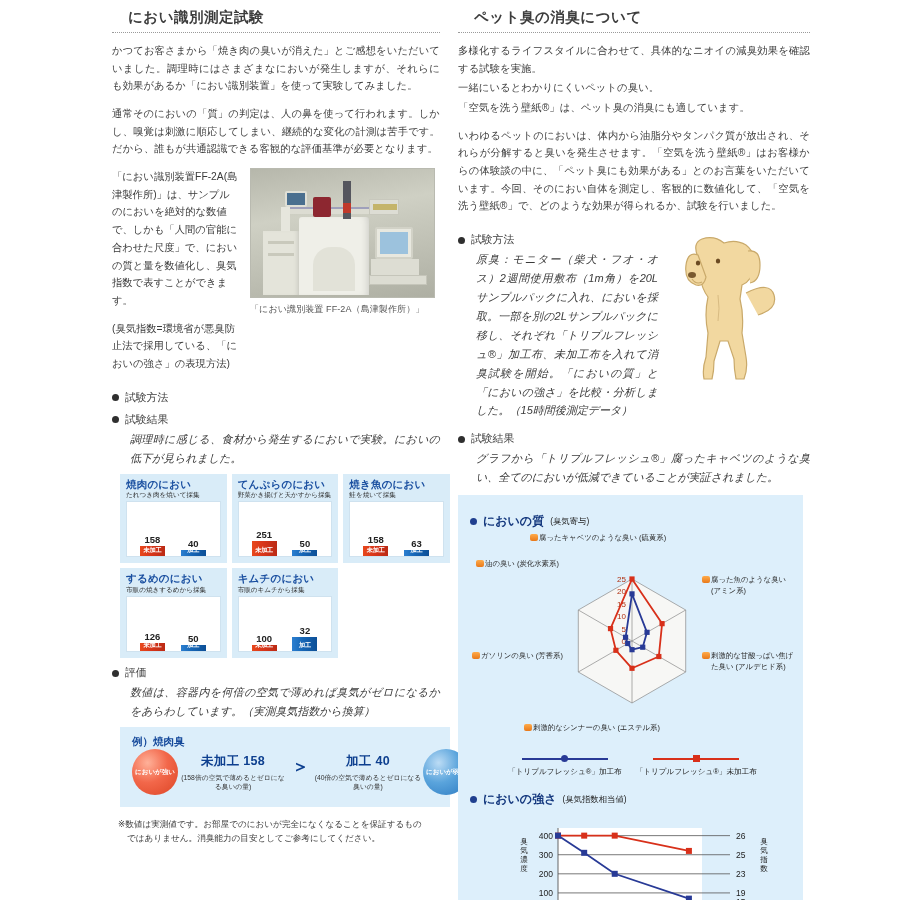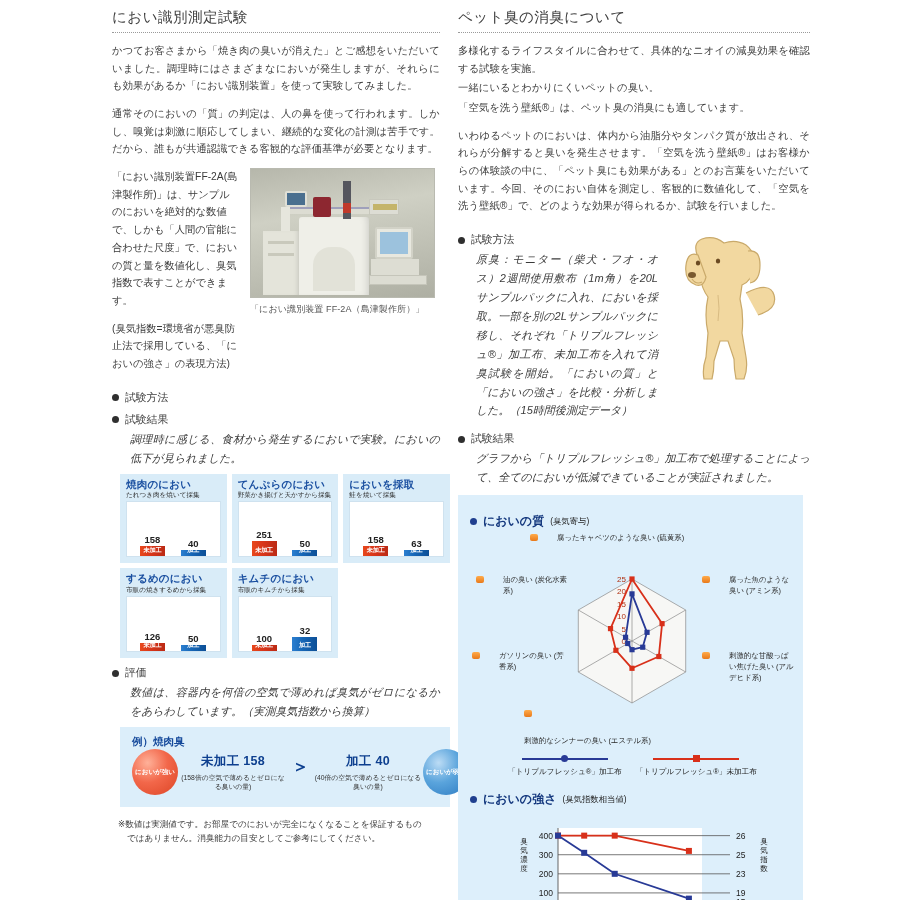--- a/index.html
+++ b/index.html
@@ -19,23 +19,23 @@
   }
   .col {
     position: relative;
     padding-top: 8px;
   }
   .col-left { width: 450px; padding-left: 112px; padding-right: 10px; }
   .col-right { width: 450px; padding-left: 8px; padding-right: 90px; }
 
   h2.sec-title {
     font-size: 14.5px;
-    font-weight: normal;
+    font-weight: bold;
     color: #3d3d3d;
-    margin: 0 0 5px 0;
+    margin: 0 0 5px 16px;
     letter-spacing: 0.5px;
     line-height: 1.3;
   }
   .dotted-rule {
     border-top: 1px dotted #9a9a9a;
     height: 0;
     margin: 0 0 9px 0;
   }
   p.body {
     font-size: 10.3px;
@@ -196,21 +196,21 @@
   
   .chart-panel {
     background: #ddeffb;
     margin-top: 8px;
     padding: 10px 8px 12px 12px;
     width: 345px;
   }
   .radar-area { position: relative; width: 325px; height: 215px; margin: 0 auto; }
   .axis-label {
     position: absolute; font-size: 7.4px; color: #2a2a2a; line-height: 1.45;
-    display: flex; gap: 19px; align-items: flex-start;
+    display: flex; gap: 1px; align-items: flex-start;
   }
   .axis-label .sq {
     width: 8px; height: 7px; flex: none; margin-top: 1px;
     background: linear-gradient(180deg,#ffab4a,#e8791a);
     border-radius: 2px;
   }
   .legend-row {
     display: flex; justify-content: center; gap: 14px;
     margin-top: 4px; align-items: center;
   }
@@ -306,21 +306,21 @@
               <div class="tag">未加工</div>
             </div>
             <div class="bar blue" style="height:6px">
               <div class="col-fill" style="height:100%"></div>
               <div class="val">50</div>
               <div class="tag">加工</div>
             </div>
           </div>
         </div>
         <div class="bar-card">
-          <div class="bc-title">においを採取</div>
+          <div class="bc-title">焼き魚のにおい</div>
           <div class="bc-sub">鮭を焼いて採集</div>
           <div class="bc-plot">
             <div class="bar red" style="height:9.93142857142857px">
               <div class="col-fill" style="height:100%"></div>
               <div class="val">158</div>
               <div class="tag">未加工</div>
             </div>
             <div class="bar blue" style="height:6px">
               <div class="col-fill" style="height:100%"></div>
               <div class="val">63</div>
@@ -425,21 +425,21 @@
           <path d="M84 64 Q108 52 112 66 Q116 80 96 86" fill="#f2d8a0" stroke="#c9a96a" stroke-width="1.2"></path>
           <path d="M56 66 Q58 80 56 92" fill="none" stroke="#d8bb82" stroke-width="1"></path>
         </svg>
       </div>
     </div>
 
     <div class="bullet-head">
       <span class="dot"></span>
       <span>試験結果</span>
     </div>
-    <div class="bullet-body">グラフから「トリプルフレッシュ®」加工布で処理することによって、全てのにおいが低減できていることが実証されました。</div>
+    <div class="bullet-body">グラフから「トリプルフレッシュ®」腐ったキャベツのような臭い、全てのにおいが低減できていることが実証されました。</div>
 
     <div class="chart-panel">
 
       <div class="bullet-head blue">
         <span class="dot"></span>
         <span>においの質</span>
         <span style="font-size:8.4px;font-weight:normal;color:#222;">(臭気寄与)</span>
       </div>
 
       <div class="radar-area" id="radar-area">
@@ -481,29 +481,29 @@
             <span>腐ったキャベツのような臭い (硫黄系)</span>
           </div>
           <div class="axis-label" style="left:232px; top:42px; width:92px;">
             <span class="sq"></span>
             <span>腐った魚のような臭い (アミン系)</span>
           </div>
           <div class="axis-label" style="left:232px; top:118px; width:92px;">
             <span class="sq"></span>
             <span>刺激的な甘酸っぱい焦げた臭い (アルデヒド系)</span>
           </div>
-          <div class="axis-label" style="left:54px; top:176px; width:240px;flex-direction:column;">
+          <div class="axis-label" style="left:54px; top:190px; width:240px;">
             <span class="sq"></span>
             <span>刺激的なシンナーの臭い (エステル系)</span>
           </div>
           <div class="axis-label" style="left:2px; top:118px; width:96px;">
             <span class="sq"></span>
             <span>ガソリンの臭い (芳香系)</span>
           </div>
-          <div class="axis-label" style="left:6px; top:42px; width:92px;">
+          <div class="axis-label" style="left:6px; top:26px; width:92px;">
             <span class="sq"></span>
             <span>油の臭い (炭化水素系)</span>
           </div>
         </div>
 
       <div class="legend-row">
         <div class="legend-item blue">
           <div class="legend-line"></div>
           <span>「トリプルフレッシュ®」加工布</span>
         </div>

